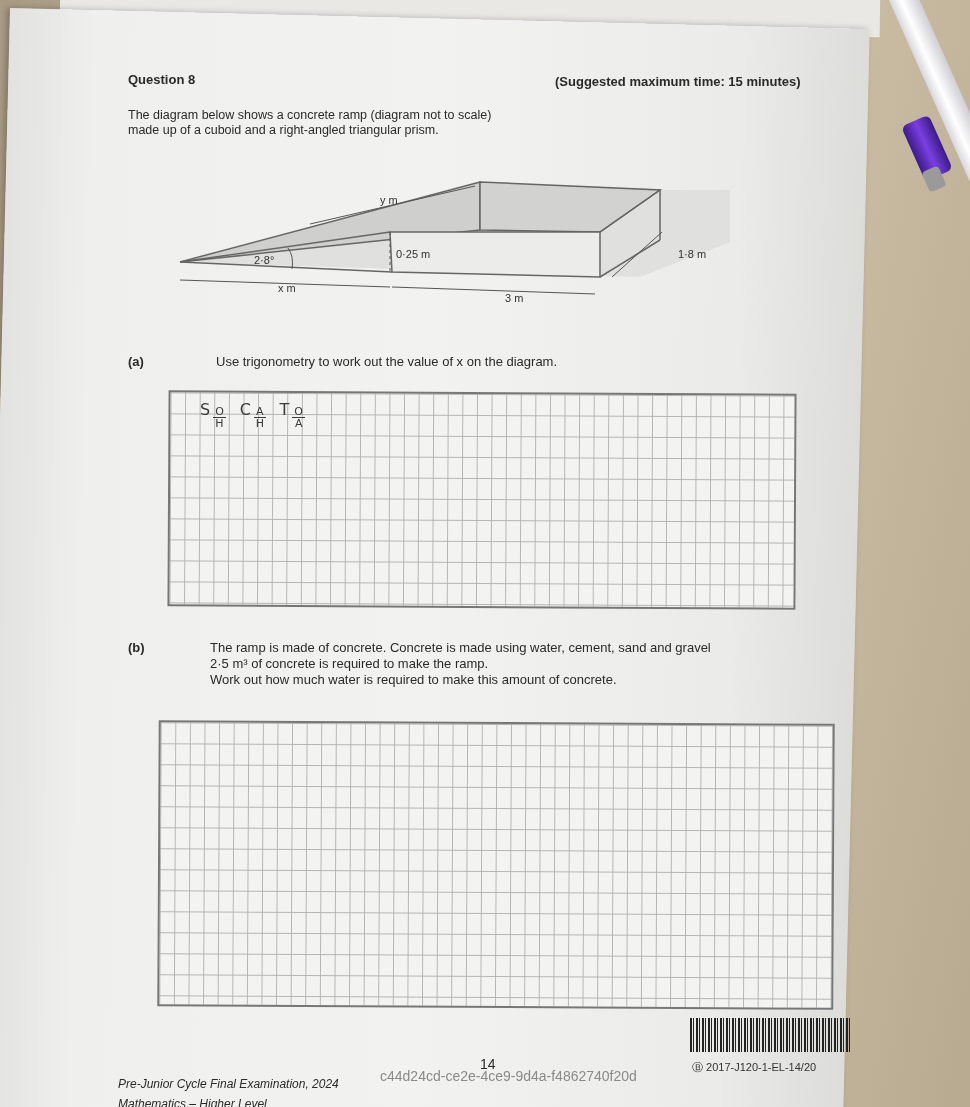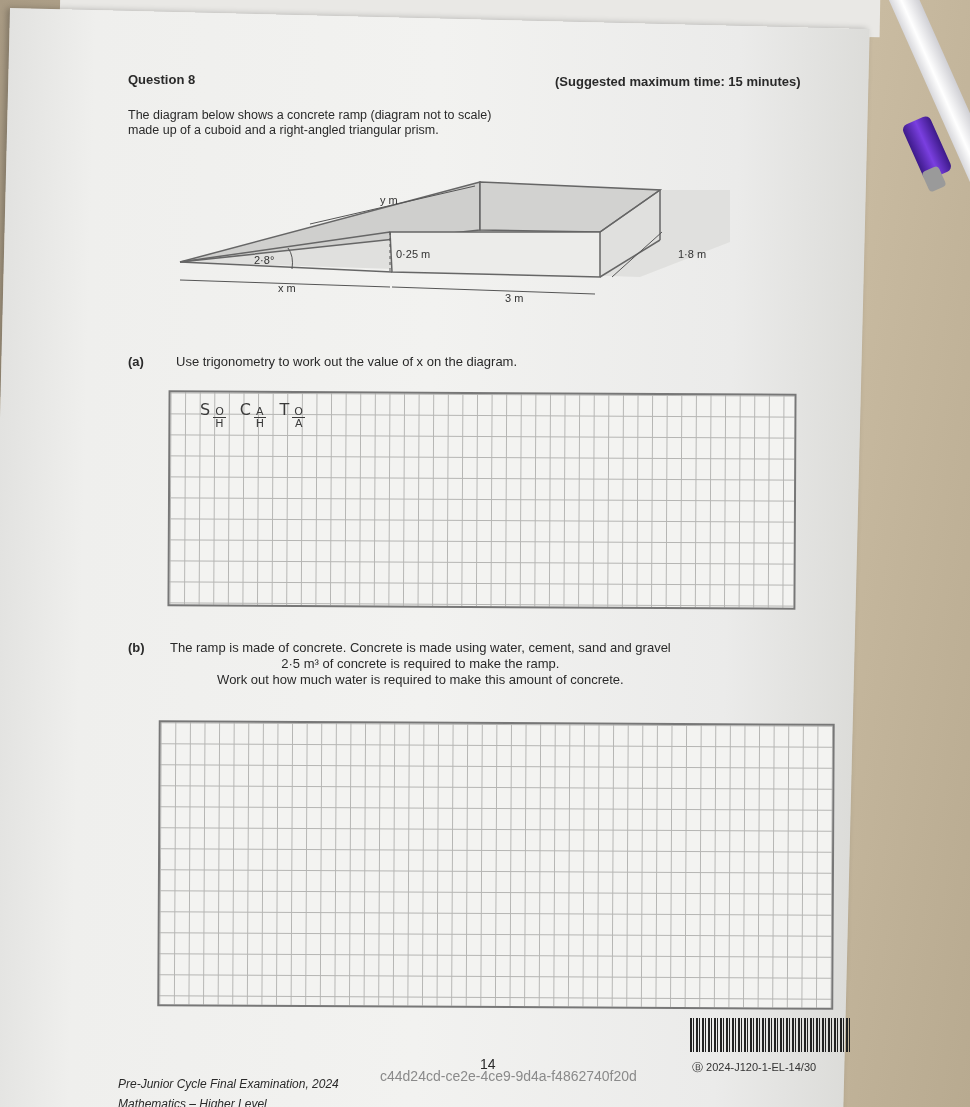--- a/index.html
+++ b/index.html
@@ -18,21 +18,21 @@
     transform:rotate(1.4deg); transform-origin:0 0;
     box-shadow:-3px 0 6px rgba(0,0,0,0.25);
   }
   .q-title { position:absolute; left:128px; top:72px; font-weight:bold; font-size:13px; }
   .q-time { position:absolute; left:555px; top:74px; font-weight:bold; font-size:13px; }
   .intro { position:absolute; left:128px; top:108px; font-size:12.5px; line-height:15px; }
   .intro div { white-space:nowrap; }
   .diagram { position:absolute; left:170px; top:172px; width:560px; height:140px; }
   .part-label { position:absolute; font-weight:bold; font-size:13px; }
   .part-text { position:absolute; font-size:13px; line-height:16px; }
-  .part-text div { white-space:nowrap; }
+  .part-text div { white-space:nowrap;margin-left:40px; }
   .grid-box {
     position:absolute; border:2px solid #777;
     background-color:#f3f3f1;
     background-image:
       linear-gradient(to right, #b5b5b3 1px, transparent 1px),
       linear-gradient(to bottom, #b5b5b3 1px, transparent 1px);
     background-size:14.6px 100%, 100% 21px;
   }
   .grid-a { left:168px; top:392px; width:624px; height:212px; transform:rotate(0.3deg); }
   .grid-b { left:158px; top:722px; width:672px; height:282px; transform:rotate(0.3deg); }
@@ -114,28 +114,28 @@
         <span>A</span>
         <span>H</span>
       </span></span>
   <span><span>T</span><span class="hw-frac">
         <span>O</span>
         <span>A</span>
       </span></span>
 </div>
 
 <div class="part-label" style="left:128px;top:640px;">(b)</div>
-<div class="part-text" style="left:170px;top:640px;text-align:center;">
+<div class="part-text" style="left:170px;top:640px;">
   <div>The ramp is made of concrete.  Concrete is made using water, cement, sand and gravel</div>
   <div>2·5 m³ of concrete is required to make the ramp.</div>
   <div>Work out how much water is required to make this amount of concrete.</div>
 </div>
 
 <div class="grid-box grid-b"></div>
 
 <div class="barcode"></div>
-<div class="code">Ⓑ 2024-J120-1-EL-14/30</div>
+<div class="code">Ⓑ 2017-J120-1-EL-14/20</div>
 <div class="page-no">14</div>
 <div class="hash">c44d24cd-ce2e-4ce9-9d4a-f4862740f20d</div>
 <div class="footer-left">
   <div>Pre-Junior Cycle Final Examination, 2024</div>
   <div>Mathematics – Higher Level</div>
 </div>
 
 </body></html>

